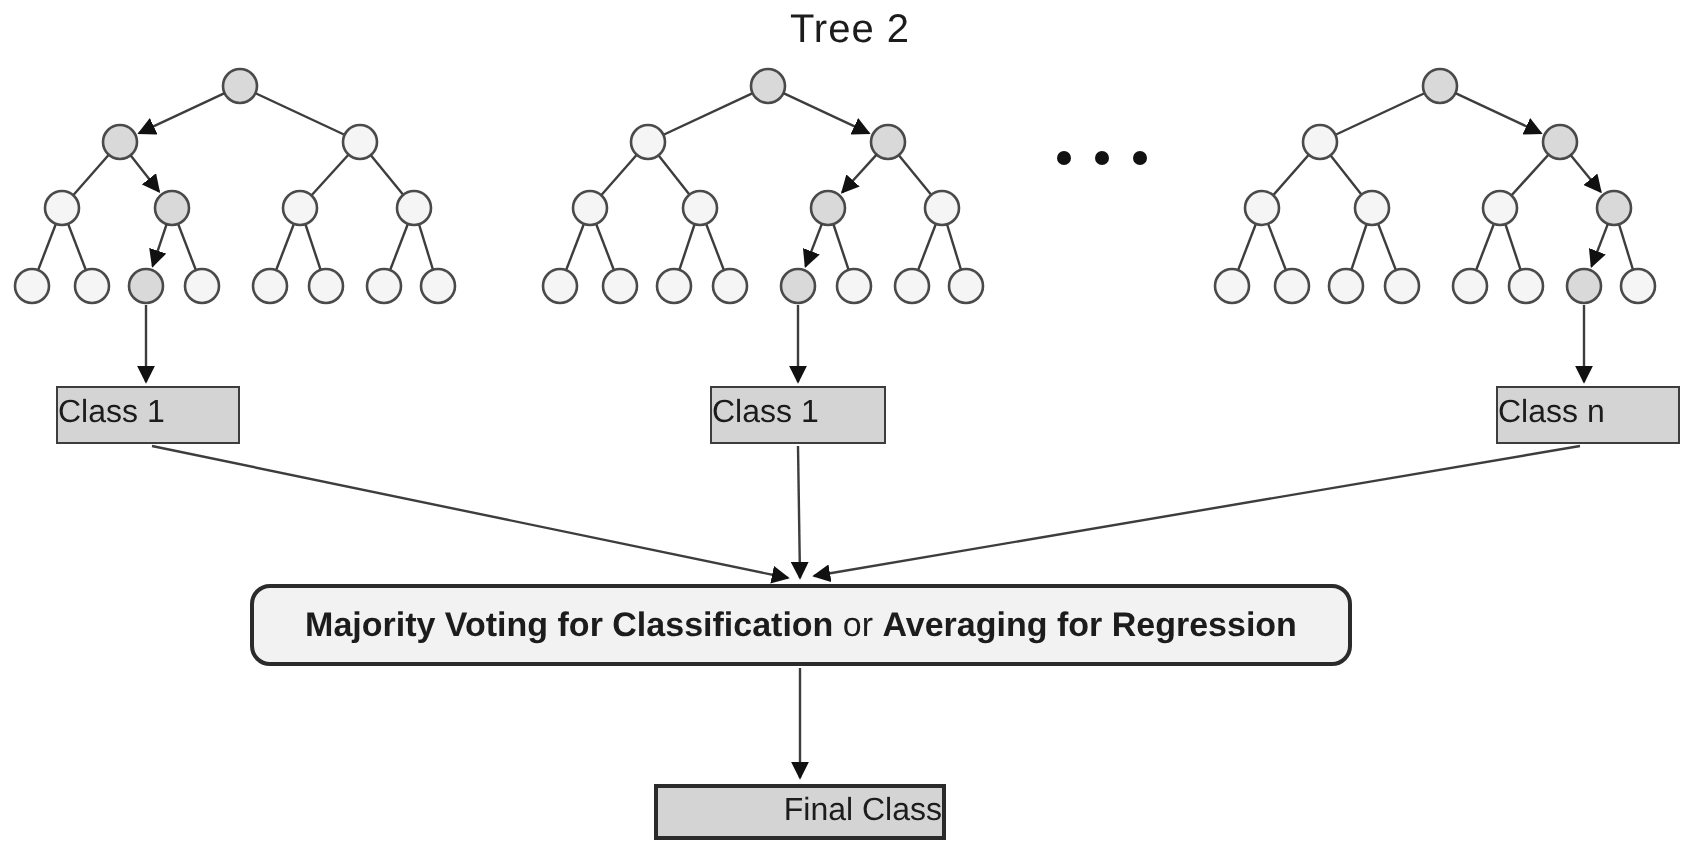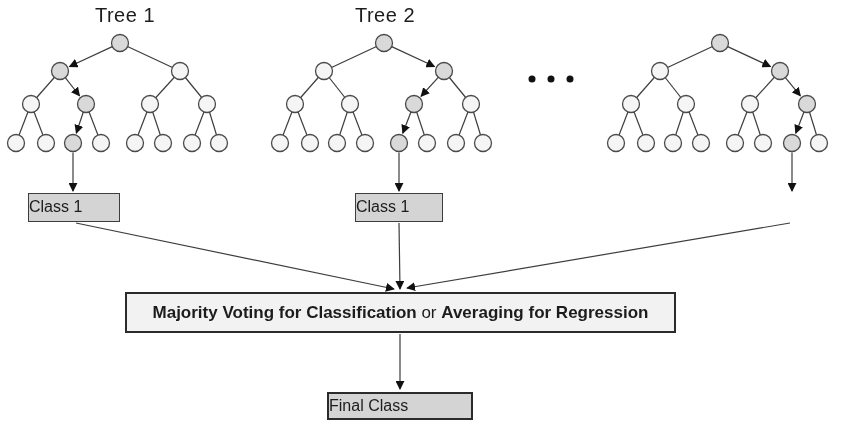--- a/index.html
+++ b/index.html
@@ -44,21 +44,21 @@
     text-align: center;
     font-size: 17px;
     color: #1c1c1c;
   }
   .aggregator-box .bold { font-weight: 700; }
   .final-box {
     position: absolute;
     box-sizing: border-box;
     background: #d4d4d4;
     border: 2px solid #2b2b2b;
-    text-align: left;
+    text-align: right;
     font-size: 16px;
     color: #1c1c1c;
   }
 </style>
 </head>
 <body>
 
 <div id="canvas">
   <svg id="diagram-svg" width="846" height="430">
       <defs>
@@ -158,24 +158,24 @@
       <line x1="792" y1="152.5" x2="792" y2="191" stroke="#3d3d3d" stroke-width="1.2" marker-end="url(#arrow)"></line>
       <circle cx="532" cy="79" r="3.5" fill="#111111"></circle>
       <circle cx="551" cy="79" r="3.5" fill="#111111"></circle>
       <circle cx="570" cy="79" r="3.5" fill="#111111"></circle>
       <line x1="76" y1="223" x2="394" y2="289" stroke="#3d3d3d" stroke-width="1.2" marker-end="url(#arrow)"></line>
       <line x1="399" y1="223" x2="400" y2="289" stroke="#3d3d3d" stroke-width="1.2" marker-end="url(#arrow)"></line>
       <line x1="790" y1="223" x2="407" y2="288" stroke="#3d3d3d" stroke-width="1.2" marker-end="url(#arrow)"></line>
       <line x1="400" y1="334" x2="400" y2="389" stroke="#3d3d3d" stroke-width="1.2" marker-end="url(#arrow)"></line>
     </svg>
 
-  <div class="tree-label" id="tree-label-0" style="left: 55px; top: 4px;">Tree 1</div>
-  <div class="tree-label" id="tree-label-1" style="left: 315px; top: 4px;">Tree 2</div>
+  <div class="tree-label" id="tree-label-1" style="left: 315px; top: 4px; text-align: right;">Tree 2</div>
 
   <div class="class-box" id="class-box-0" style="left: 28px; top: 193px; width: 92px; height: 29px; line-height: 26px;">Class 1</div>
   <div class="class-box" id="class-box-1" style="left: 355px; top: 193px; width: 88px; height: 29px; line-height: 26px;">Class 1</div>
+  <div class="class-box" id="class-box-2" style="left: 748px; top: 193px; width: 92px; height: 29px; line-height: 26px;">Class n</div>
 
-  <div class="aggregator-box" id="aggregator-box" style="left: 125px; top: 292px; width: 551px; height: 41px; line-height: 37px;">
+  <div class="aggregator-box" id="aggregator-box" style="left: 125px; top: 292px; width: 551px; height: 41px; line-height: 37px; border-radius: 10px;">
     <span class="bold">Majority Voting for Classification</span><span> or </span><span class="bold">Averaging for Regression</span>
   </div>
 
   <div class="final-box" id="final-box" style="left: 327px; top: 392px; width: 146px; height: 28px; line-height: 24px;">Final Class</div>
 </div>
 
 </body></html>

